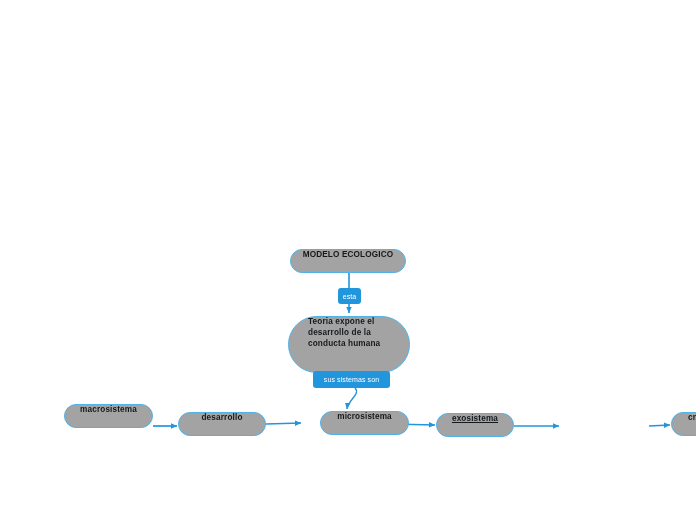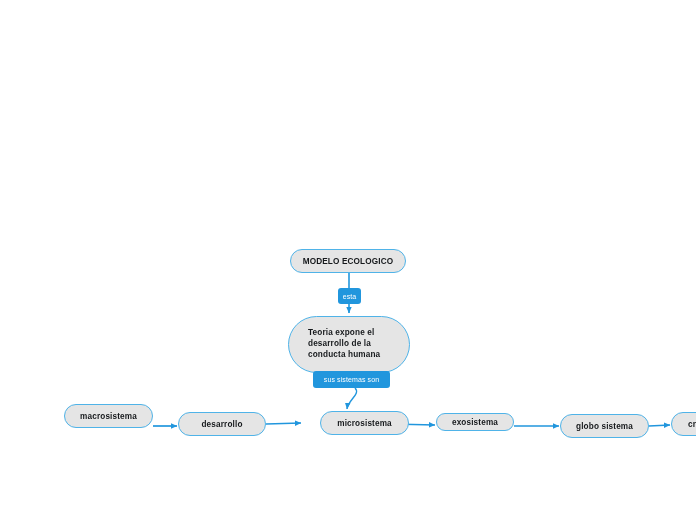--- a/index.html
+++ b/index.html
@@ -23,29 +23,28 @@
     position: absolute;
     left: 0;
     top: 0;
     width: 696px;
     height: 520px;
     overflow: visible;
   }
   .node {
     position: absolute;
     box-sizing: border-box;
-    background: #e5e5e5;
+    background: #a3a3a3;
     border: 1.3px solid #4fb3e8;
     border-radius: 999px;
     color: #16191c;
     font-size: 8.2px;
     font-weight: bold;
     letter-spacing: 0.15px;
     display: flex;
-    align-items: center;
     justify-content: center;
     text-align: center;
     z-index: 3;
     white-space: nowrap;
   }
   .node.multiline {
     justify-content: flex-start;
     text-align: left;
     white-space: normal;
     line-height: 1.32;
@@ -120,25 +119,22 @@
   </div>
 
   <div class="node" style="left:178px; top:412px; width:88px; height:24px;">
     <span>desarrollo</span>
   </div>
 
   <div class="node" style="left:320px; top:411px; width:89px; height:24px;">
     <span>microsistema</span>
   </div>
 
-  <div class="node" style="left:436px; top:413px; width:78px; height:18px;">
+  <div class="node" style="left:436px; top:413px; width:78px; height:24px;text-decoration:underline;">
     <span>exosistema</span>
   </div>
 
-  <div class="node" style="left:560px; top:414px; width:89px; height:24px;">
-    <span>globo sistema</span>
-  </div>
 
   <div class="node" style="left:671px; top:412px; width:89px; height:24px;">
     <span>cronosistema</span>
   </div>
 
 </div>
 
 </body></html>

